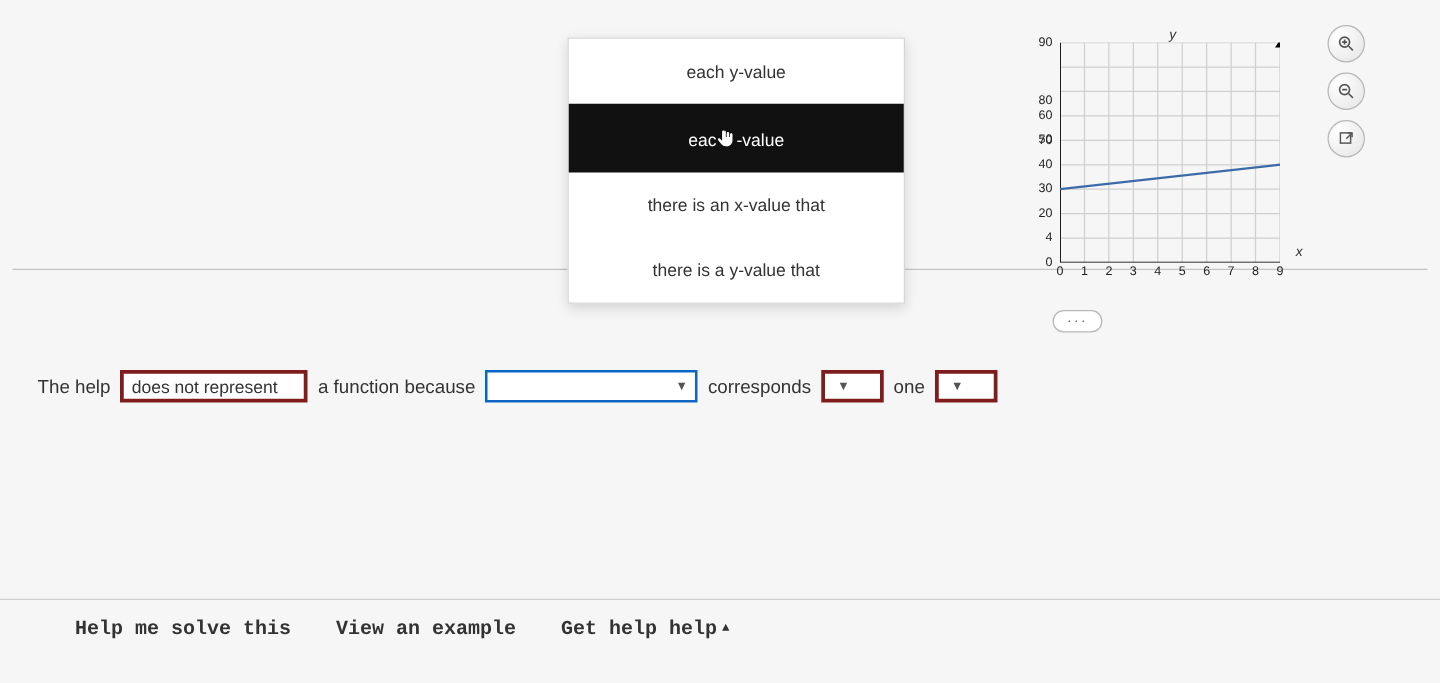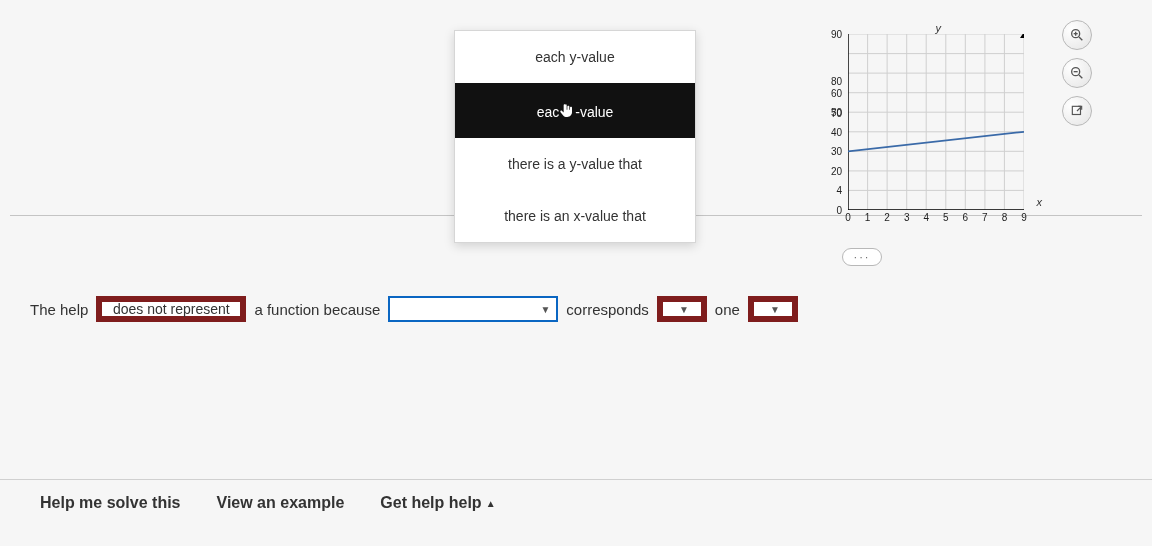--- a/index.html
+++ b/index.html
@@ -34,40 +34,39 @@
       gap: 8px;
       font-size: 15px;
       color: #333;
     }
     .sentence-row .text { white-space: nowrap; }
     .select-box {
       display: inline-flex;
       align-items: center;
       height: 26px;
       padding: 0 6px;
-      border: 6px solid #7f1d1d;
+      border: 3px solid #7f1d1d;
       background: #fff;
       font-size: 14px;
       color: #333;
       cursor: pointer;
       gap: 4px;
-      justify-content: center;
     }
     .select-box.small { min-width: 50px; }
     .select-box.medium { min-width: 170px; justify-content: flex-end; }
     .select-box.active { border: 2px solid #0a66c2; }
     .select-box .caret {
       font-size: 10px;
       color: #555;
     }
     .dropdown-panel {
       position: absolute;
       left: 454px;
       top: 30px;
-      width: 242px;
+      width: 270px;
       background: #fff;
       border: 1px solid #d6d6d6;
       box-shadow: 0 3px 10px rgba(0,0,0,0.15);
       z-index: 30;
     }
     .dropdown-panel .option {
       padding: 18px 12px;
       text-align: center;
       font-size: 14px;
       color: #333;
@@ -134,49 +133,49 @@
       border: 1px solid #b8b8b8;
       border-radius: 9px;
       background: #fff;
       display: flex; align-items: center; justify-content: center;
       cursor: pointer;
       font-size: 11px; color: #666; letter-spacing: 2px;
     }
     .bottom-bar {
       position: absolute;
       left: 0; right: 0; bottom: 20px;
-      padding: 14px 40px;
+      padding: 14px 60px;
       display: flex;
       align-items: center;
       gap: 36px;
       border-top: 1px solid #d0d0d0;
       background: #f6f6f6;
-      font-size: 16px; font-weight: bold; color: #333;
+      font-size: 16px; font-weight: bold; color: #333; font-family: Liberation Mono, monospace;
     }
     .bottom-bar .link { cursor: pointer; display: inline-flex; align-items: center; gap: 4px; }
     .bb-caret { font-size: 10px; }
     .sr-only { position:absolute; width:1px; height:1px; overflow:hidden; clip:rect(0 0 0 0); }
   </style>
 </head>
 <body>
 
 <div class="content">
 
   <hr class="divider">
 
   <div class="dropdown-panel">
     <div class="option">each y-value</div>
     <div class="option selected">
       <span class="sr-only">each x-value</span>
       eac<span class="cursor-icon"><svg width="16" height="16" viewBox="0 0 24 24">
             <path fill="#fff" d="M10 2c.8 0 1.5.7 1.5 1.5V10h1V5.5c0-.8.7-1.5 1.5-1.5s1.5.7 1.5 1.5V10h1V7c0-.8.7-1.5 1.5-1.5S19.5 6.2 19.5 7v7c0 3.9-3.1 7-7 7h-1c-2 0-3.9-.9-5.2-2.4l-4-4.7c-.5-.6-.5-1.6.2-2.1.6-.5 1.5-.5 2.1.1L7 14.4V3.5C7 2.7 7.7 2 8.5 2S10 2.7 10 3.5V2z"></path>
           </svg></span>-value
     </div>
+    <div class="option">there is an x-value that</div>
     <div class="option">there is a y-value that</div>
-    <div class="option">there is an x-value that</div>
   </div>
 
   <div class="sentence-row">
     <span class="text">The help</span>
 
     <span class="select-box" style="min-width:150px;">
       <span>does not represent</span>
     </span>
 
     <span class="text">a function because</span>

